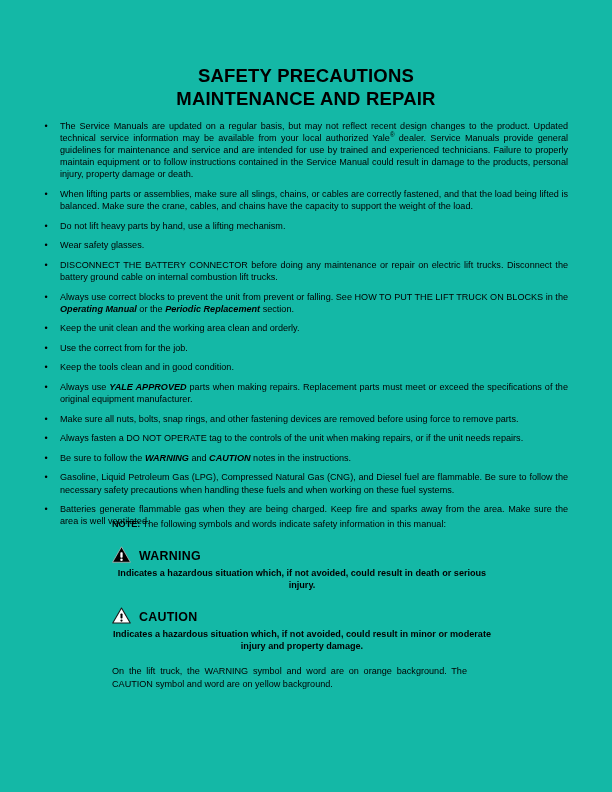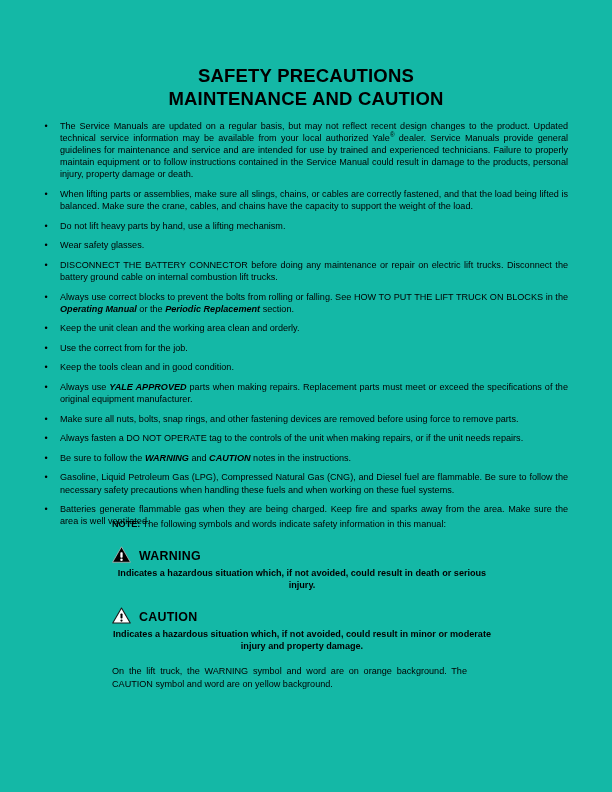--- a/index.html
+++ b/index.html
@@ -117,21 +117,21 @@
   }
   .tri-icon { display: block; }
 </style>
 </head>
 <body>
 
 <div class="page">
 
   <div class="title-block">
     <div class="title-line">SAFETY PRECAUTIONS</div>
-    <div class="title-line">MAINTENANCE AND CAUTION</div>
+    <div class="title-line">MAINTENANCE AND REPAIR</div>
   </div>
 
   <div class="content">
 
     <div class="bullet-item">
       <span class="dot">•</span>
       <span class="para"><span>The Service Manuals are updated on a regular basis, but may not reflect recent design changes to the product. Updated technical service information may be available from your local authorized Yale</span><sup>®</sup><span> dealer. Service Manuals provide general guidelines for maintenance and service and are intended for use by trained and experienced technicians. Failure to properly maintain equipment or to follow instructions contained in the Service Manual could result in damage to the products, personal injury, property damage or death.</span></span>
     </div>
 
     <div class="bullet-item">
@@ -149,21 +149,21 @@
       <span class="para">Wear safety glasses.</span>
     </div>
 
     <div class="bullet-item">
       <span class="dot">•</span>
       <span class="para">DISCONNECT THE BATTERY CONNECTOR before doing any maintenance or repair on electric lift trucks. Disconnect the battery ground cable on internal combustion lift trucks.</span>
     </div>
 
     <div class="bullet-item">
       <span class="dot">•</span>
-      <span class="para"><span>Always use correct blocks to prevent the bolts from rolling or falling. See HOW TO PUT THE LIFT TRUCK ON BLOCKS in the </span><b>Operating Manual</b><span> or the </span><b>Periodic Replacement</b><span> section.</span></span>
+      <span class="para"><span>Always use correct blocks to prevent the unit from prevent or falling. See HOW TO PUT THE LIFT TRUCK ON BLOCKS in the </span><b>Operating Manual</b><span> or the </span><b>Periodic Replacement</b><span> section.</span></span>
     </div>
 
     <div class="bullet-item">
       <span class="dot">•</span>
       <span class="para">Keep the unit clean and the working area clean and orderly.</span>
     </div>
 
     <div class="bullet-item">
       <span class="dot">•</span>
       <span class="para">Use the correct from for the job.</span>

